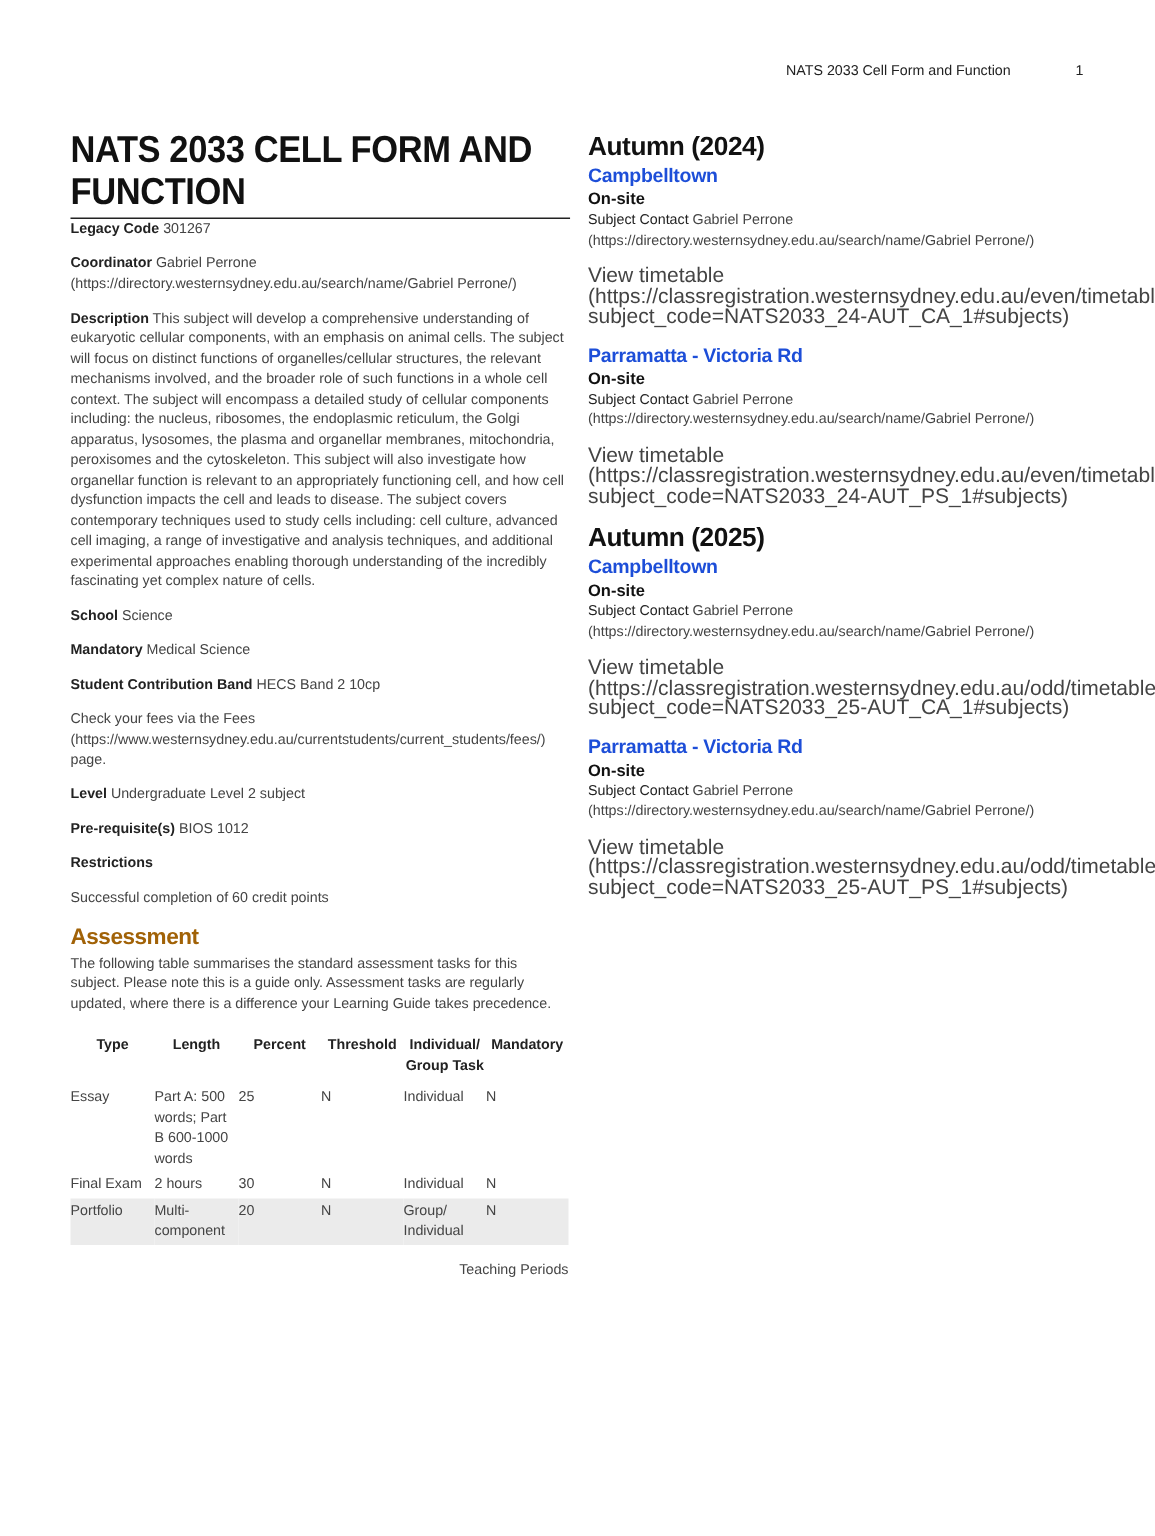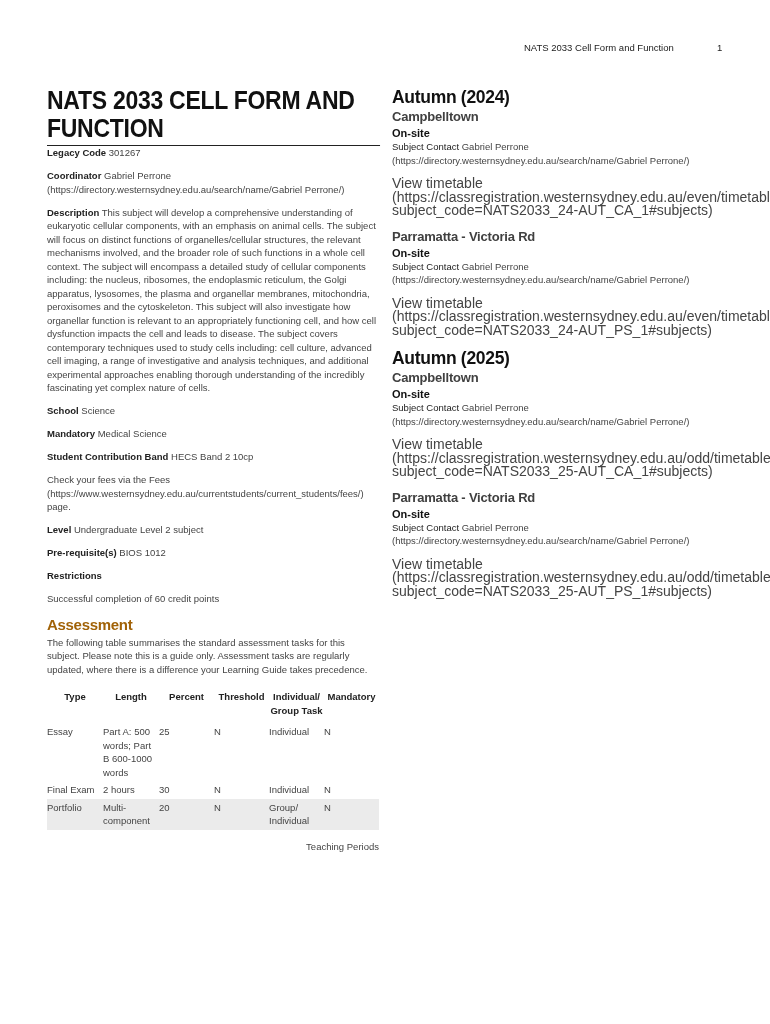--- a/index.html
+++ b/index.html
@@ -37,21 +37,21 @@
   }
   table.assess th {
     text-align: center; font-weight: bold; color: #222; vertical-align: top;
     padding: 3px 0 6px 0;
   }
   table.assess td { vertical-align: top; padding: 2px 0 2px 0; }
   table.assess tr.shade td { background: #ebebeb; }
   .teaching { font-size: 9.5px; color: #444; margin-top: 11px; text-align: right; }
 
   .term-title { font-weight: bold; font-size: 17.5px; color: #111; margin: 0; line-height: 22px; letter-spacing: -0.3px; }
-  .campus { font-weight: bold; font-size: 13px; color: #404040; margin: 0; line-height: 18px; letter-spacing: -0.2px; }
+  .campus { font-weight: bold; font-size: 13px; color: #1d4ed8; margin: 0; line-height: 18px; letter-spacing: -0.2px; }
   .mode { font-weight: bold; font-size: 11px; color: #111; line-height: 14px; }
   .contact { font-size: 9.5px; line-height: 13.5px; color: #444; }
   .contact .lbl { font-weight: normal; color: #222; }
   .timetable { font-size: 14px; line-height: 13.5px; color: #444; margin: 10px 0 10px 0; }
   .block { margin-bottom: 0; }
 </style>
 </head>
 <body>
 
 <div class="running-header">

